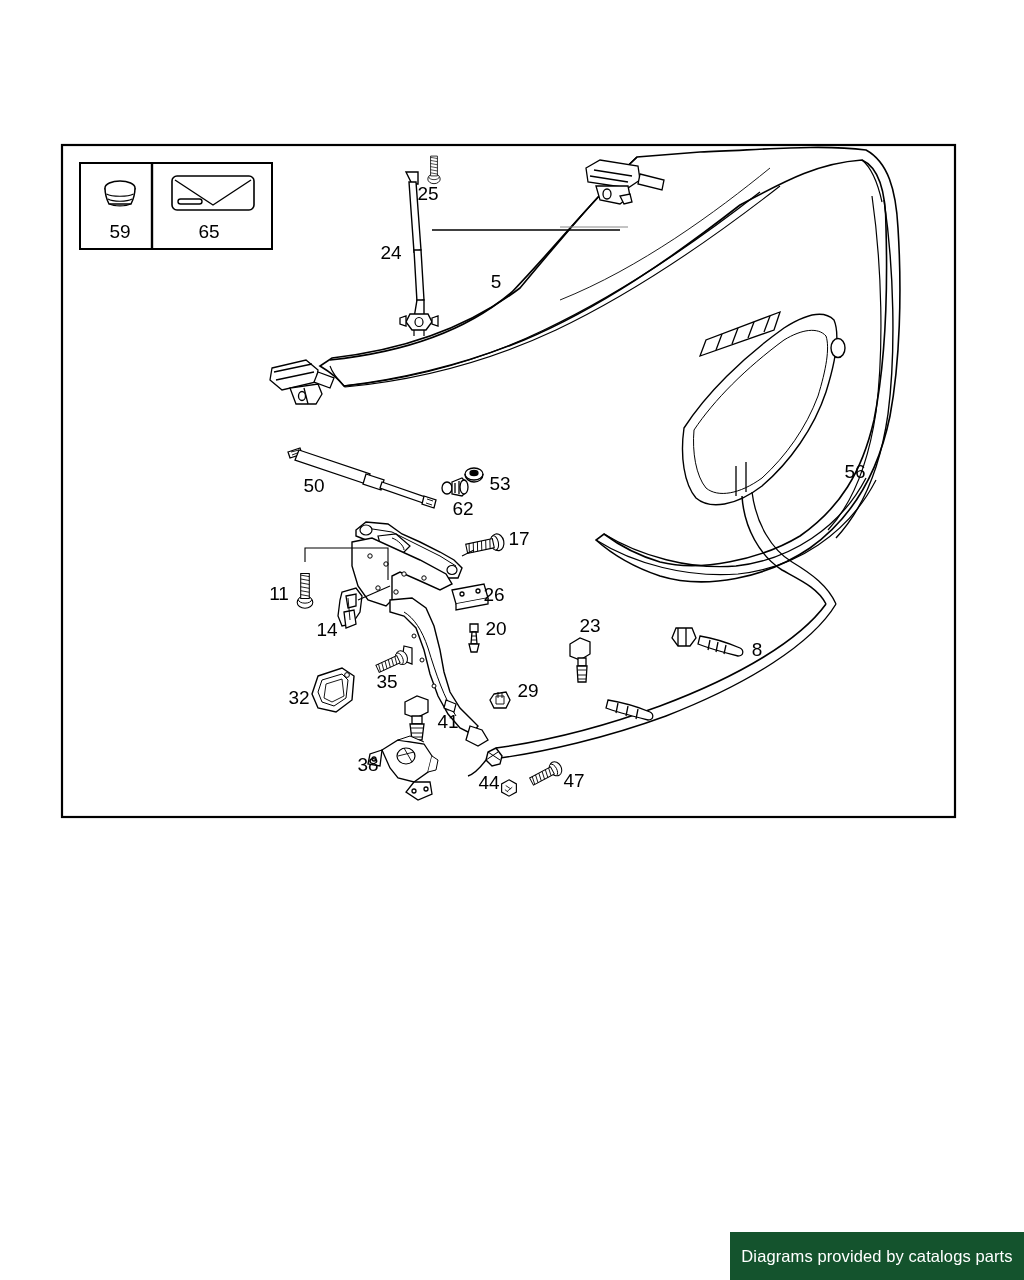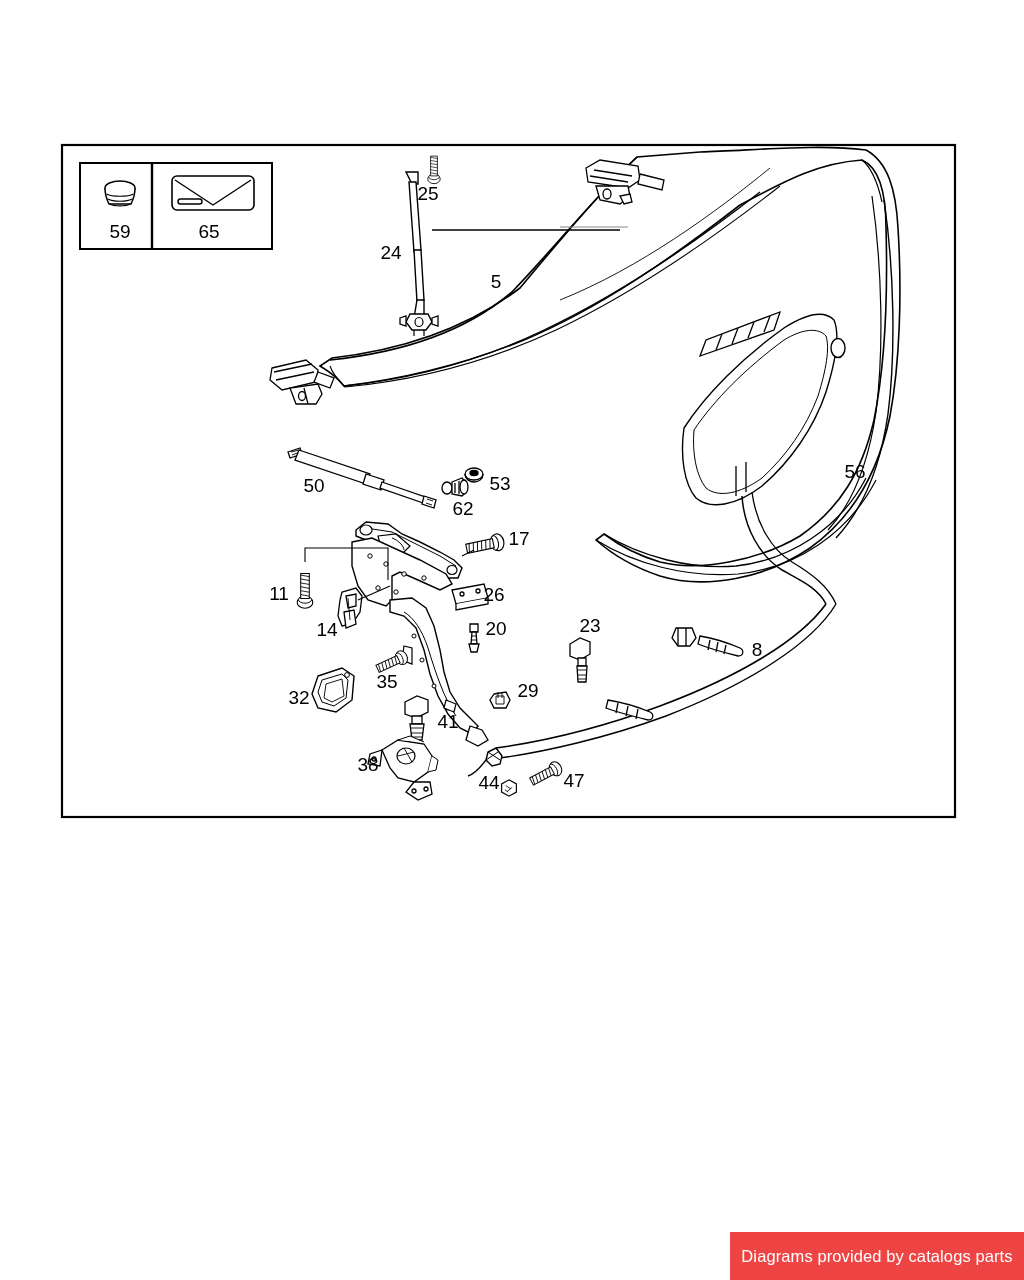--- a/index.html
+++ b/index.html
@@ -34,21 +34,21 @@
     font-size: 19px;
     fill: #000000;
     font-weight: 400;
   }
   #watermark {
     position: absolute;
     right: 0;
     bottom: 0;
     width: 294px;
     height: 48px;
-    background: #ef4444;
+    background: #14532d;
     color: #ffffff;
     font-family: "Liberation Sans", sans-serif;
     font-size: 16.5px;
     display: flex;
     align-items: center;
     justify-content: center;
     letter-spacing: 0.1px;
     white-space: nowrap;
   }
 </style>

